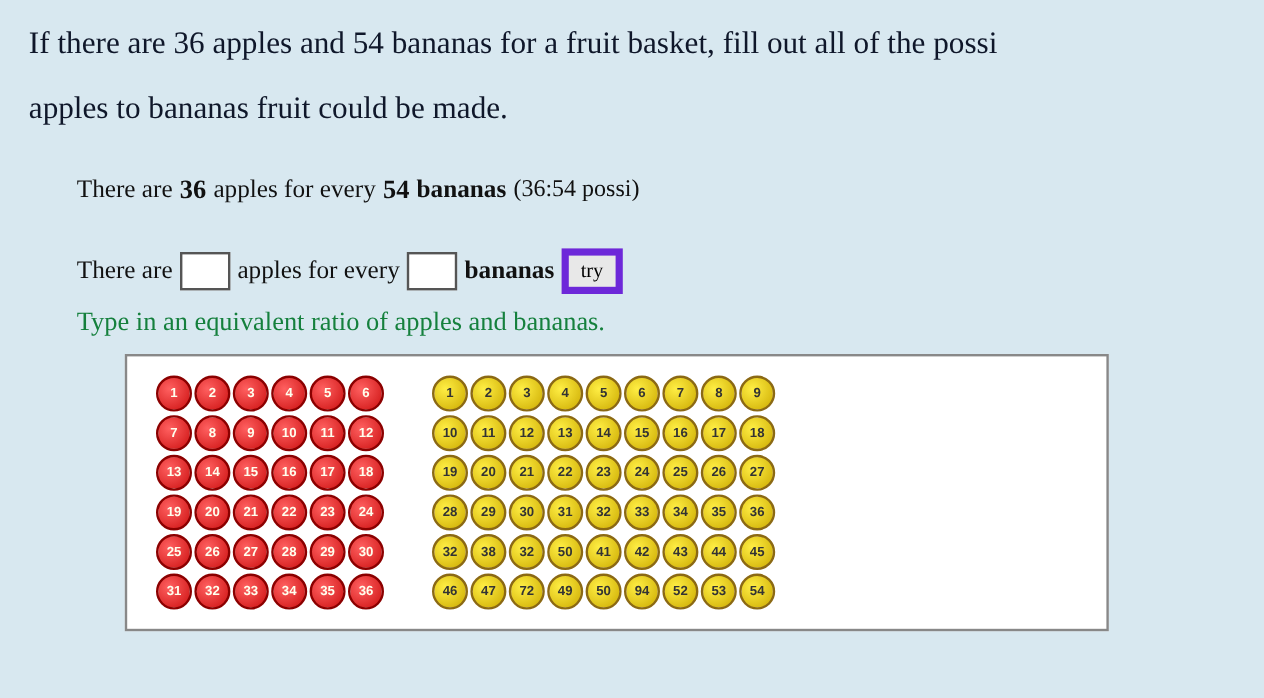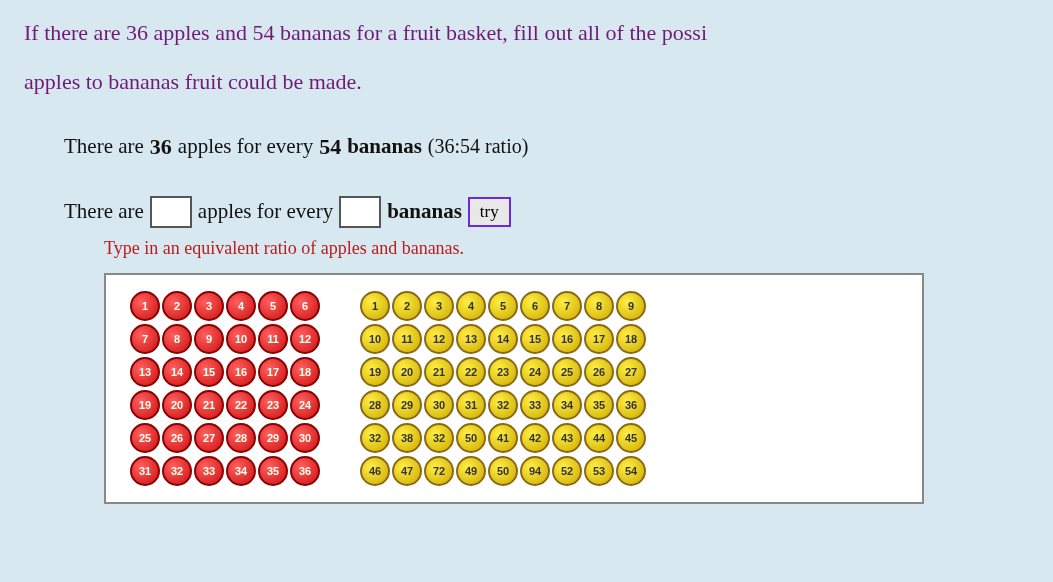--- a/index.html
+++ b/index.html
@@ -5,23 +5,23 @@
     * { box-sizing: border-box; margin: 0; padding: 0; }
     body {
       width: 1053px;
       min-height: 582px;
       background: #d8e8f0;
       font-family: Georgia, 'Times New Roman', serif;
       padding: 18px 24px;
       overflow: hidden;
     }
     .problem-text {
-      font-size: 22px;
+      font-size: 26px;
       line-height: 1.4;
-      color: #701a75;
+      color: #0f172a;
       margin-bottom: 18px;
     }
     .ratio-section {
       margin-left: 40px;
     }
     .ratio-line {
       font-size: 21px;
       color: #111;
       margin-bottom: 10px;
       display: flex;
@@ -44,30 +44,29 @@
       height: 32px;
       border: 2px solid #555;
       background: white;
       font-size: 18px;
       text-align: center;
       vertical-align: middle;
     }
     .try-btn {
       padding: 3px 10px;
       font-size: 17px;
-      border: 2px solid #6d28d9;
+      border: 6px solid #6d28d9;
       background: #e8e8e8;
       cursor: pointer;
       font-family: Georgia, serif;
       text-align: center;
     }
     .hint-text {
-      font-size: 18px;
-      color: #b91c1c;
-      margin-left: 40px;
+      font-size: 22px;
+      color: #15803d;
       margin-bottom: 14px;
     }
     .fruit-container {
       margin-left: 40px;
       background: white;
       border: 2px solid #888;
       padding: 16px 24px;
       display: flex;
       gap: 40px;
       min-height: 220px;
@@ -120,21 +119,21 @@
 </div>
 
 <div class="ratio-section">
 
   <div class="ratio-line">
     <span>There are</span>
     <span class="number">36</span>
     <span>apples for every</span>
     <span class="number">54</span>
     <span class="bold-word">bananas</span>
-    <span class="paren">(36:54 ratio)</span>
+    <span class="paren">(36:54 possi)</span>
   </div>
 
   <div class="ratio-line">
     <span>There are</span>
     <input class="input-box" type="text" style="">
     <span>apples for every</span>
     <input class="input-box" type="text" style="">
     <span class="bold-word">bananas</span>
     <button class="try-btn">try</button>
   </div>

